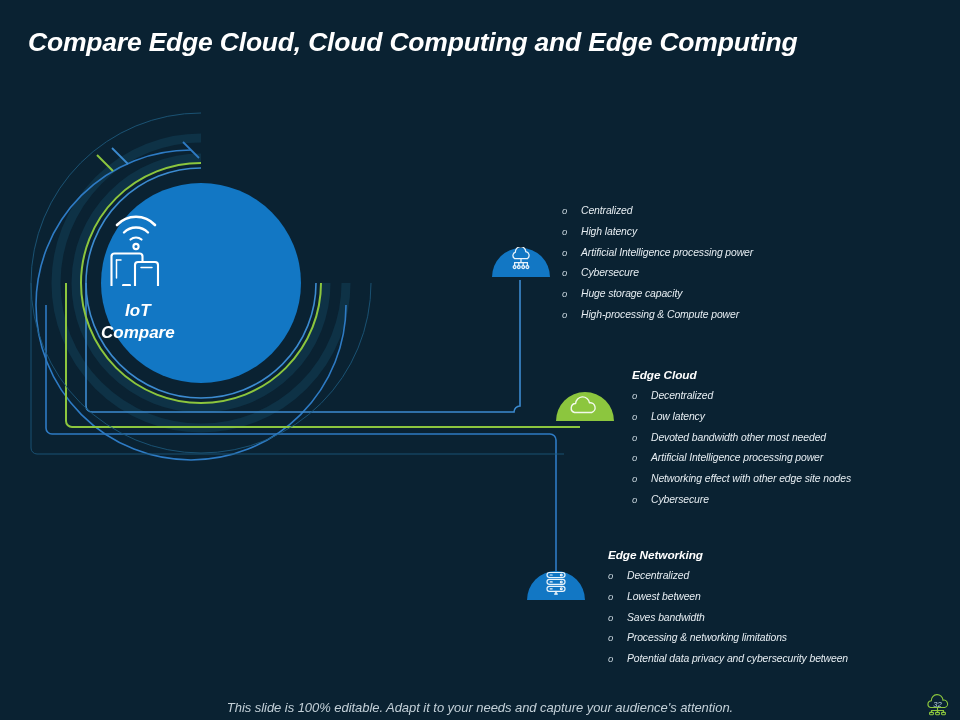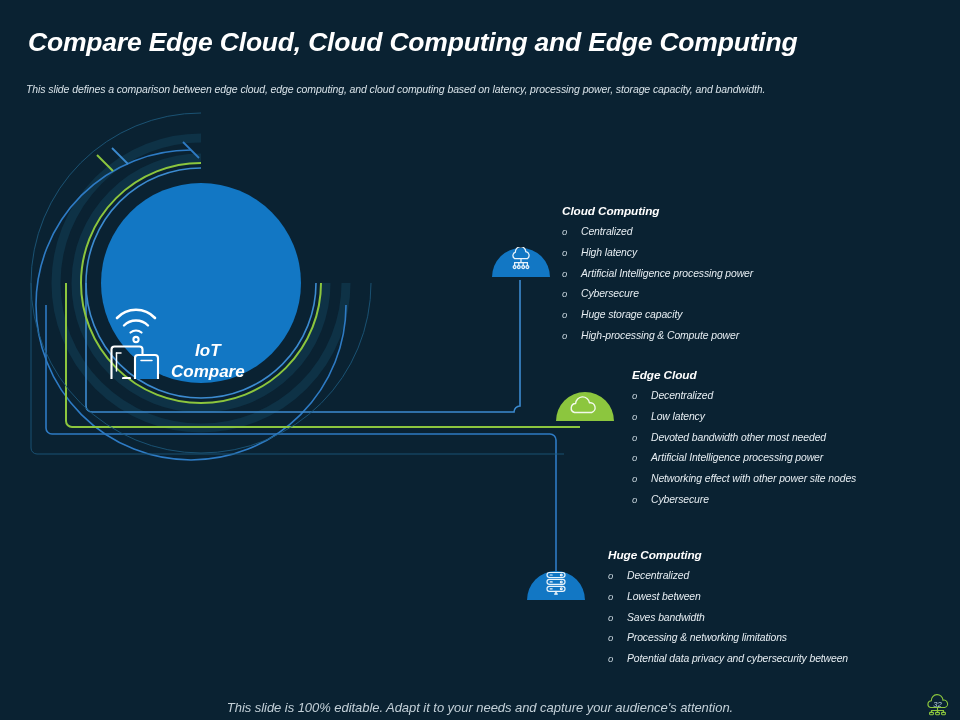--- a/index.html
+++ b/index.html
@@ -41,21 +41,22 @@
   #gfx { position: absolute; left: 0; top: 0; width: 960px; height: 720px; }
 
   
   .iot-circle {
     position: absolute;
     left: 101px; top: 183px;
     width: 200px; height: 200px;
     border-radius: 50%;
     background: #1277C4;
     display: flex;
-    align-items: flex-end;
+    flex-direction: column;
+    align-items: flex-start;
     justify-content: flex-start;
   }
   .iot-icon { margin-top: 25px; }
   .iot-label {
     margin-top: 10px;
     text-align: center;
     font-size: 17px;
     font-weight: bold;
     line-height: 1.27;
     color: #FFFFFF;
@@ -124,21 +125,20 @@
     left: 921px; top: 690px;
     width: 36px; height: 28px;
   }
 </style>
 </head>
 <body>
 
 <div id="slide">
 
   <div class="title">Compare Edge Cloud, Cloud Computing and Edge Computing</div>
-  <div class="subtitle">This slide defines a comparison between edge cloud, edge computing, and cloud computing based on latency, processing power, storage capacity, and bandwidth.</div>
 
   <svg id="gfx" viewBox="0 0 960 720" xmlns="http://www.w3.org/2000/svg">
 
     <g fill="none" stroke="#0E3246" stroke-width="9">
       <path d="M 201 158 A 125 125 0 1 0 326 283"></path>
       <path d="M 201 138 A 145 145 0 1 0 346 283"></path>
     </g>
 
     <g fill="none" stroke="#2E7BC4" stroke-width="1.6">
       <path d="M 191 150 A 155 155 0 1 0 346 305"></path>
@@ -222,21 +222,20 @@
         <circle cx="19.3" cy="5" r="0.9"></circle>
         <circle cx="19.3" cy="11.9" r="0.9"></circle>
         <circle cx="19.3" cy="18.8" r="0.9"></circle>
         <path d="M14 21.3 L14 23.6"></path>
         <circle cx="14" cy="24" r="1.1"></circle>
       </svg>
     </span>
   </div>
 
   <div class="block" id="block-cloud-computing">
-    <h3>Cloud Computing</h3>
     <ul>
       <li>
         <span class="bullet">o</span>
         <span class="txt">Centralized</span>
       </li>
       <li>
         <span class="bullet">o</span>
         <span class="txt">High latency</span>
       </li>
       <li>
@@ -272,31 +271,31 @@
       <li>
         <span class="bullet">o</span>
         <span class="txt">Devoted bandwidth other most needed</span>
       </li>
       <li>
         <span class="bullet">o</span>
         <span class="txt">Artificial Intelligence processing power</span>
       </li>
       <li>
         <span class="bullet">o</span>
-        <span class="txt">Networking effect with other power site nodes</span>
+        <span class="txt">Networking effect with other edge site nodes</span>
       </li>
       <li>
         <span class="bullet">o</span>
         <span class="txt">Cybersecure</span>
       </li>
     </ul>
   </div>
 
   <div class="block" id="block-edge-computing">
-    <h3>Huge Computing</h3>
+    <h3>Edge Networking</h3>
     <ul>
       <li>
         <span class="bullet">o</span>
         <span class="txt">Decentralized</span>
       </li>
       <li>
         <span class="bullet">o</span>
         <span class="txt">Lowest between</span>
       </li>
       <li>

